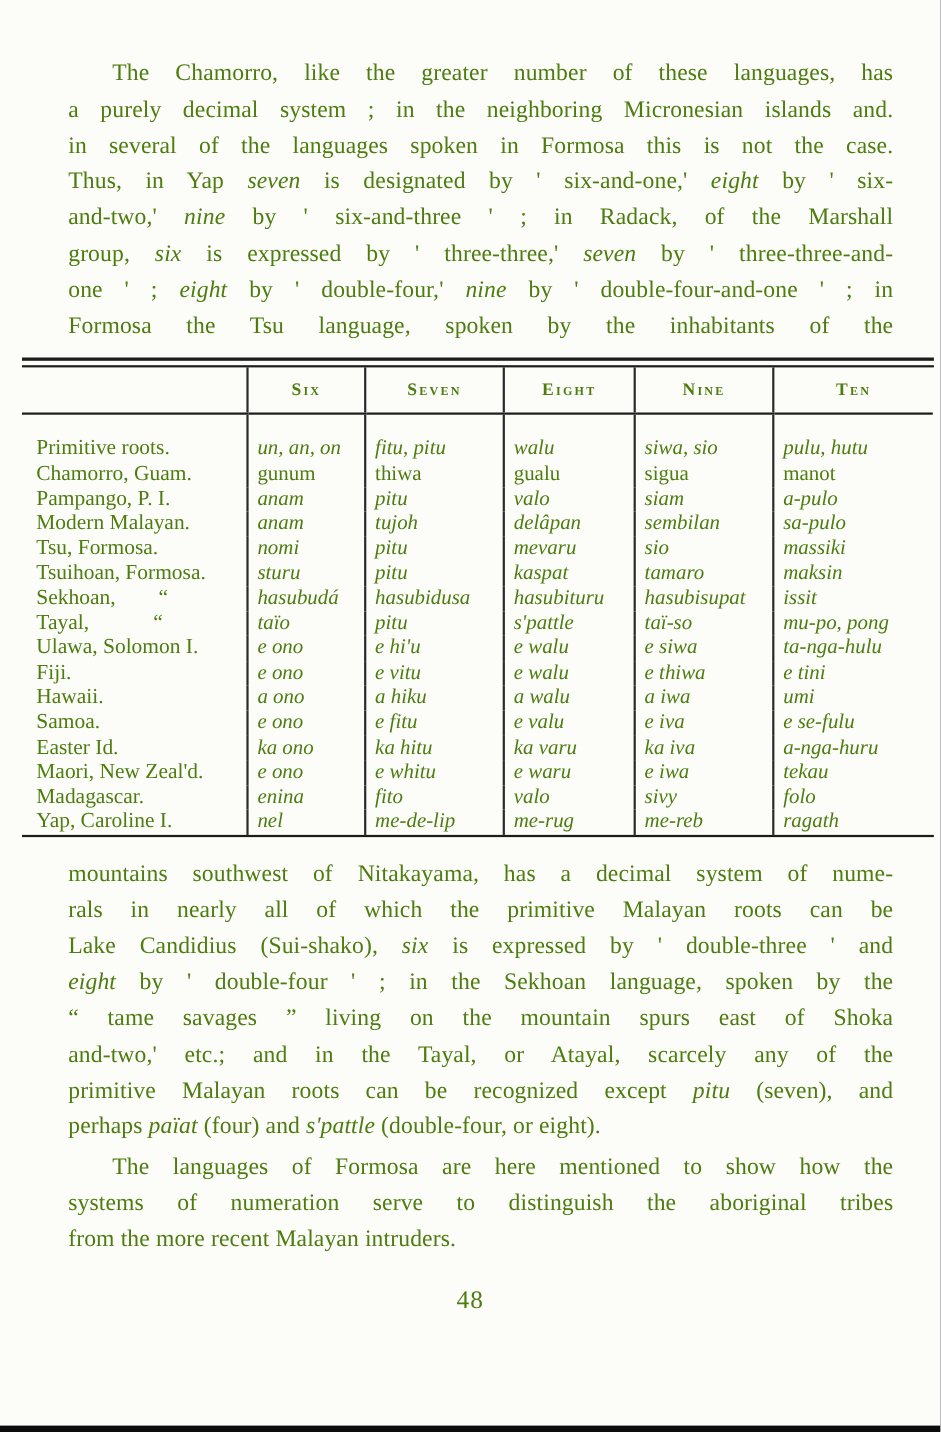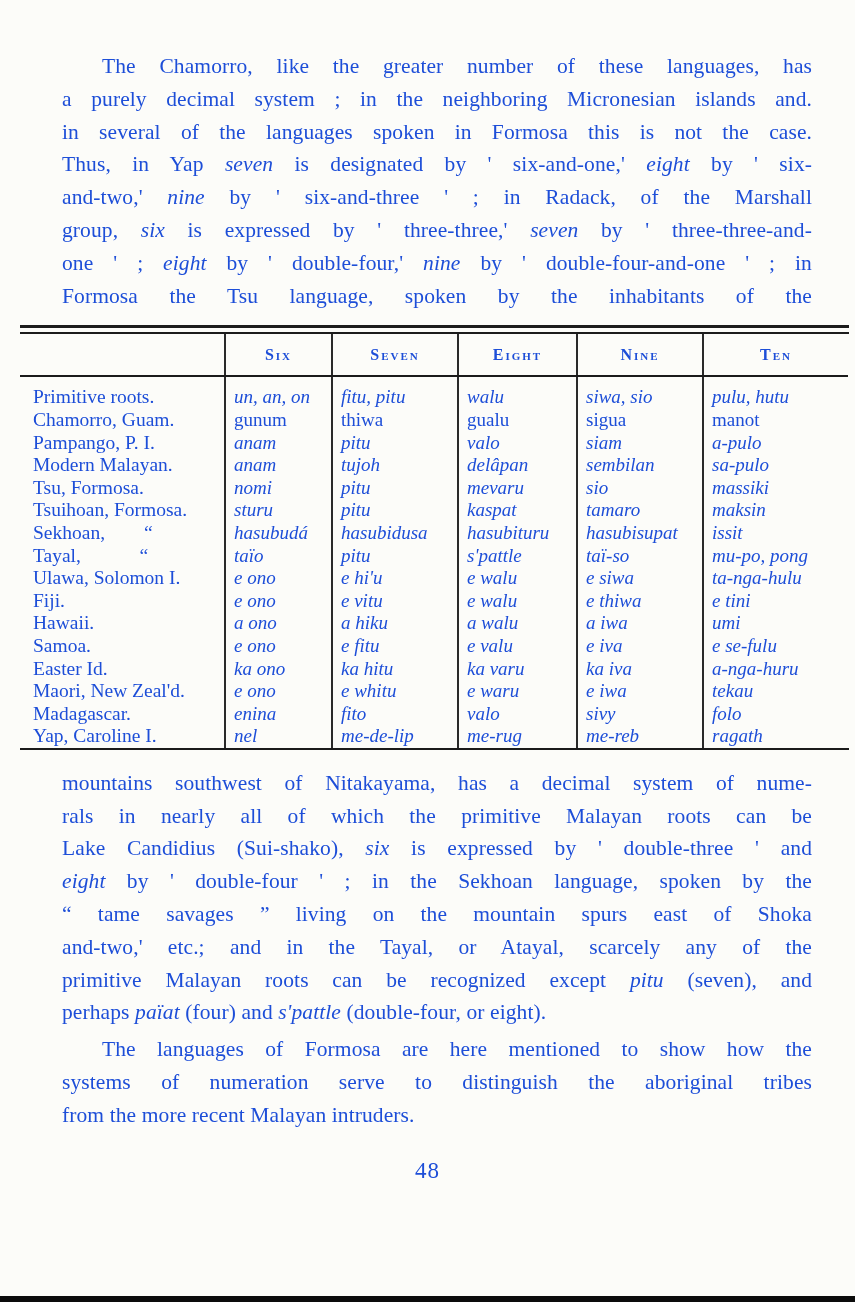--- a/index.html
+++ b/index.html
@@ -1,18 +1,18 @@
 <!DOCTYPE html>
 <html><head>
 <meta charset="utf-8">
 <style>
   html,body { margin:0; padding:0; background:#888; }
   .page {
     position:relative; width:855px; height:1302px;
-    background:#fcfcf9; color:#1d4ed8;
+    background:#fcfcf9; color:#4d7c0f;
     font-family:"Liberation Serif", serif;
     overflow:hidden; margin:0 auto;
   }
   
   .para { width:750px; margin-left:62px; font-size:21.5px; line-height:32.8px; letter-spacing:0.1px; }
   #p1 { margin-top:50px; }
   #p2 { margin-top:17px; }
   #p3 { margin-top:4px; }
   .line { text-align:justify; text-align-last:justify; }
   .line.indent { text-indent:40px; }
@@ -32,21 +32,21 @@
     border-bottom:2px solid #1b1b1b;
   }
   .numerals th.colh, .numerals td.num { border-left:2px solid #2a2a2a; }
   .numerals td {
     font-size:19px; line-height:22.6px; vertical-align:top;
     padding:0 0 0 8px; white-space:pre-line; overflow:hidden;
   }
   .numerals td.lab { padding-left:13px; font-size:19.5px; white-space:nowrap; }
   .numerals td.num { font-style:italic; }
   .numerals tr.bold td { font-weight:400; font-style:normal; }
-  .numerals tr.r0 td { padding-top:9px; }
+  .numerals tr.r0 td { padding-top:20px; }
 
   .page-num { text-align:center; font-size:23px; margin-top:26px; letter-spacing:1px; }
   .bottom-edge { position:absolute; left:0; right:0; bottom:0; height:6px; background:#0c0c0c; }
 </style>
 </head>
 <body>
 
 <div class="page">
 
   <div id="p1" class="para">

